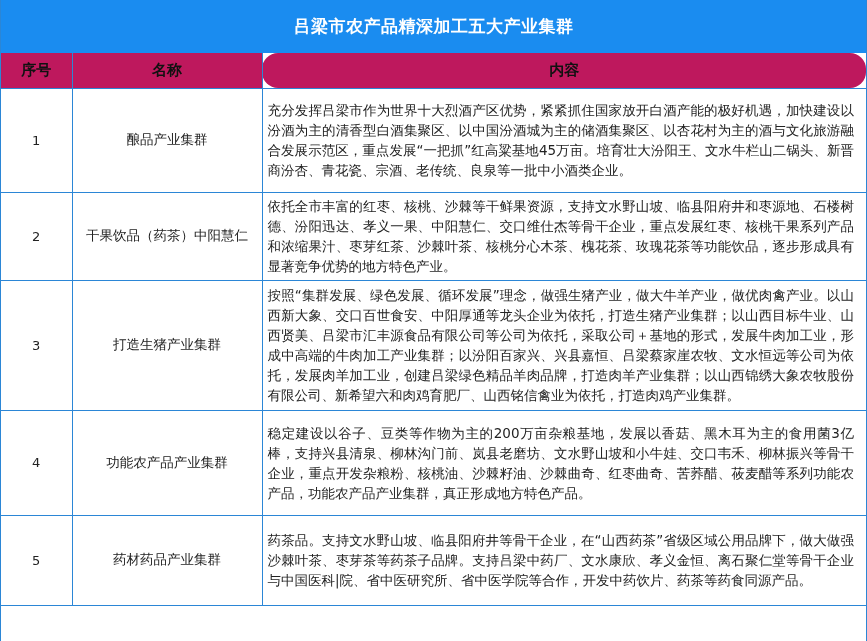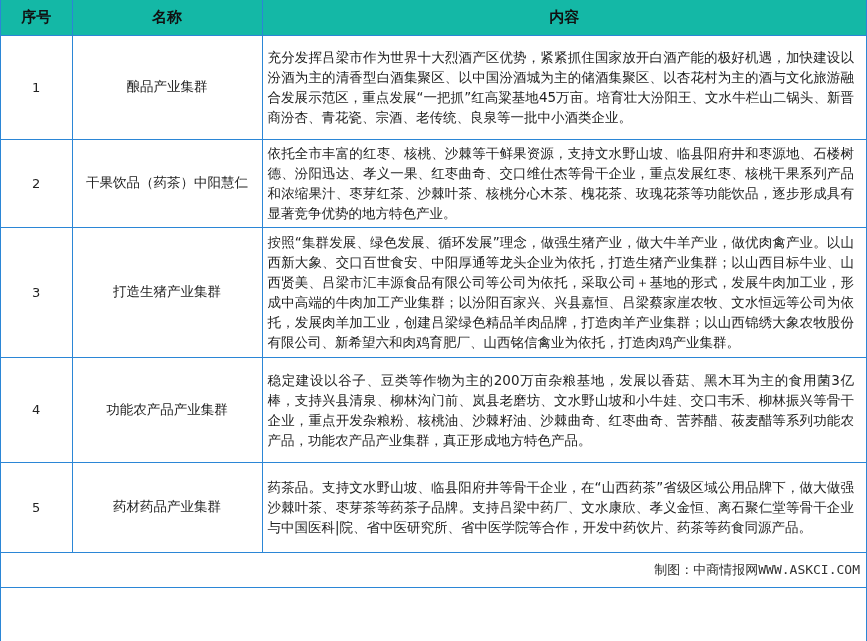--- a/index.html
+++ b/index.html
@@ -10,26 +10,26 @@
     height: 53px; background: #1a8cf0; color: #ffffff;
     display: flex; align-items: center; justify-content: center;
     font-size: 17px; font-weight: bold; letter-spacing: 0.5px;
   }
   table { width: 865px; border-collapse: collapse; table-layout: fixed; }
   col.c-idx { width: 71px; }
   col.c-name { width: 190px; }
   col.c-content { width: 604px; }
   th, td { border: 1px solid #2b86d6; }
   th {
-    background: #14b8a6; height: 35px; font-size: 15px; font-weight: bold;
+    background: #be185d; height: 35px; font-size: 15px; font-weight: bold;
     text-align: center; vertical-align: middle; color: #111;
   }
   tr:first-child th { border-top: none; }
   th:first-child, td:first-child { border-left: none; }
-  th:last-child, td:last-child { border-right: none; }
+  th:last-child, td:last-child { border-right: none; border-radius: 16px; }
   td.idx { text-align: center; vertical-align: middle; font-size: 13px; color: #222; }
   td.name { text-align: center; vertical-align: middle; font-size: 13.5px; color: #222; padding: 0 4px; white-space: nowrap; }
   td.content {
     vertical-align: middle; font-size: 13.5px; line-height: 20px; color: #222;
     padding: 2px 12px 2px 5px; text-align: justify;
   }
   tr.r1 td { height: 104px; }
   tr.r2 td { height: 88px; }
   tr.r3 td { height: 130px; }
   tr.r4 td { height: 105px; }
@@ -38,20 +38,21 @@
     height: 35px; border-bottom: 1px solid #2b86d6;
     display: flex; align-items: center; justify-content: flex-end;
     padding-right: 6px; font-family: "DejaVu Sans Mono", "Liberation Mono", monospace;
     font-size: 13px; color: #333;
   }
 </style>
 </head>
 <body>
 
 <div class="page">
+  <div class="title-bar">吕梁市农产品精深加工五大产业集群</div>
 
   <table>
     <colgroup>
       <col class="c-idx">
         <col class="c-name">
         <col class="c-content">
     </colgroup>
     <thead>
       <tr>
         <th>序号</th>
@@ -61,34 +62,33 @@
     </thead>
     <tbody>
       <tr class="r1">
         <td class="idx">1</td>
         <td class="name">酿品产业集群</td>
         <td class="content">充分发挥吕梁市作为世界十大烈酒产区优势，紧紧抓住国家放开白酒产能的极好机遇，加快建设以汾酒为主的清香型白酒集聚区、以中国汾酒城为主的储酒集聚区、以杏花村为主的酒与文化旅游融合发展示范区，重点发展“一把抓”红高粱基地45万亩。培育壮大汾阳王、文水牛栏山二锅头、新晋商汾杏、青花瓷、宗酒、老传统、良泉等一批中小酒类企业。</td>
       </tr>
       <tr class="r2">
         <td class="idx">2</td>
         <td class="name">干果饮品（药茶）中阳慧仁</td>
-        <td class="content">依托全市丰富的红枣、核桃、沙棘等干鲜果资源，支持文水野山坡、临县阳府井和枣源地、石楼树德、汾阳迅达、孝义一果、红枣曲奇、交口维仕杰等骨干企业，重点发展红枣、核桃干果系列产品和浓缩果汁、枣芽红茶、沙棘叶茶、核桃分心木茶、槐花茶、玫瑰花茶等功能饮品，逐步形成具有显著竞争优势的地方特色产业。</td>
+        <td class="content">依托全市丰富的红枣、核桃、沙棘等干鲜果资源，支持文水野山坡、临县阳府井和枣源地、石楼树德、汾阳迅达、孝义一果、中阳慧仁、交口维仕杰等骨干企业，重点发展红枣、核桃干果系列产品和浓缩果汁、枣芽红茶、沙棘叶茶、核桃分心木茶、槐花茶、玫瑰花茶等功能饮品，逐步形成具有显著竞争优势的地方特色产业。</td>
       </tr>
       <tr class="r3">
         <td class="idx">3</td>
         <td class="name">打造生猪产业集群</td>
         <td class="content">按照“集群发展、绿色发展、循环发展”理念，做强生猪产业，做大牛羊产业，做优肉禽产业。以山西新大象、交口百世食安、中阳厚通等龙头企业为依托，打造生猪产业集群；以山西目标牛业、山西贤美、吕梁市汇丰源食品有限公司等公司为依托，采取公司＋基地的形式，发展牛肉加工业，形成中高端的牛肉加工产业集群；以汾阳百家兴、兴县嘉恒、吕梁蔡家崖农牧、文水恒远等公司为依托，发展肉羊加工业，创建吕梁绿色精品羊肉品牌，打造肉羊产业集群；以山西锦绣大象农牧股份有限公司、新希望六和肉鸡育肥厂、山西铭信禽业为依托，打造肉鸡产业集群。</td>
       </tr>
       <tr class="r4">
         <td class="idx">4</td>
         <td class="name">功能农产品产业集群</td>
         <td class="content">稳定建设以谷子、豆类等作物为主的200万亩杂粮基地，发展以香菇、黑木耳为主的食用菌3亿棒，支持兴县清泉、柳林沟门前、岚县老磨坊、文水野山坡和小牛娃、交口韦禾、柳林振兴等骨干企业，重点开发杂粮粉、核桃油、沙棘籽油、沙棘曲奇、红枣曲奇、苦荞醋、莜麦醋等系列功能农产品，功能农产品产业集群，真正形成地方特色产品。</td>
       </tr>
       <tr class="r5">
         <td class="idx">5</td>
         <td class="name">药材药品产业集群</td>
         <td class="content">药茶品。支持文水野山坡、临县阳府井等骨干企业，在“山西药茶”省级区域公用品牌下，做大做强沙棘叶茶、枣芽茶等药茶子品牌。支持吕梁中药厂、文水康欣、孝义金恒、离石聚仁堂等骨干企业与中国医科|院、省中医研究所、省中医学院等合作，开发中药饮片、药茶等药食同源产品。</td>
       </tr>
     </tbody>
   </table>
 
-  <div class="footer">制图：中商情报网WWW.ASKCI.COM</div>
 </div>
 
 </body></html>

